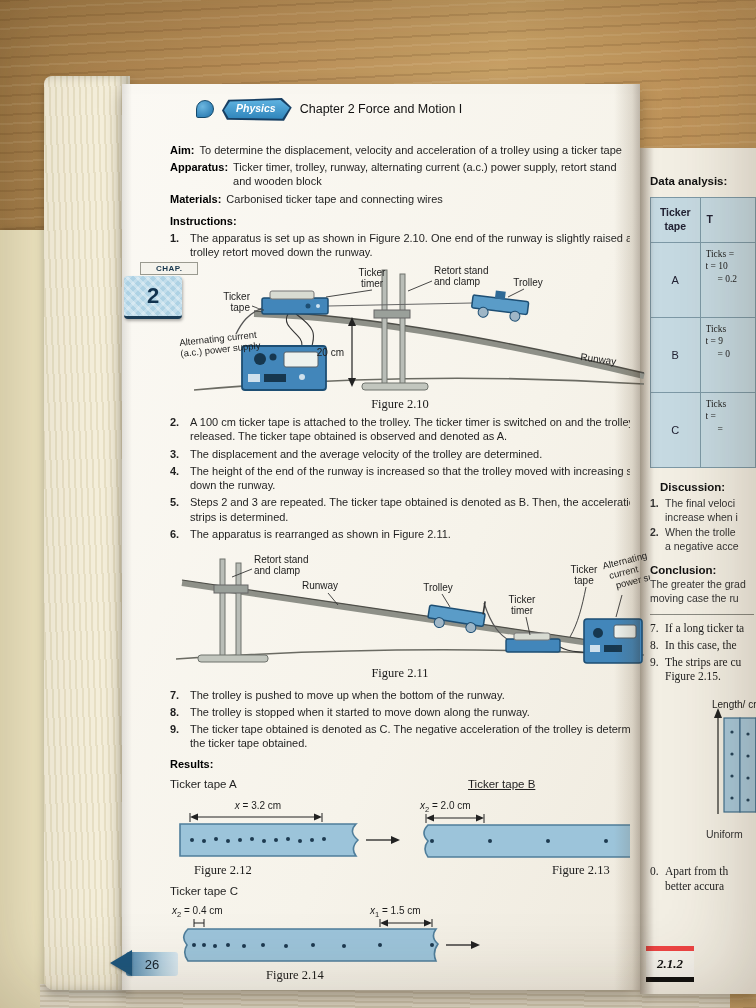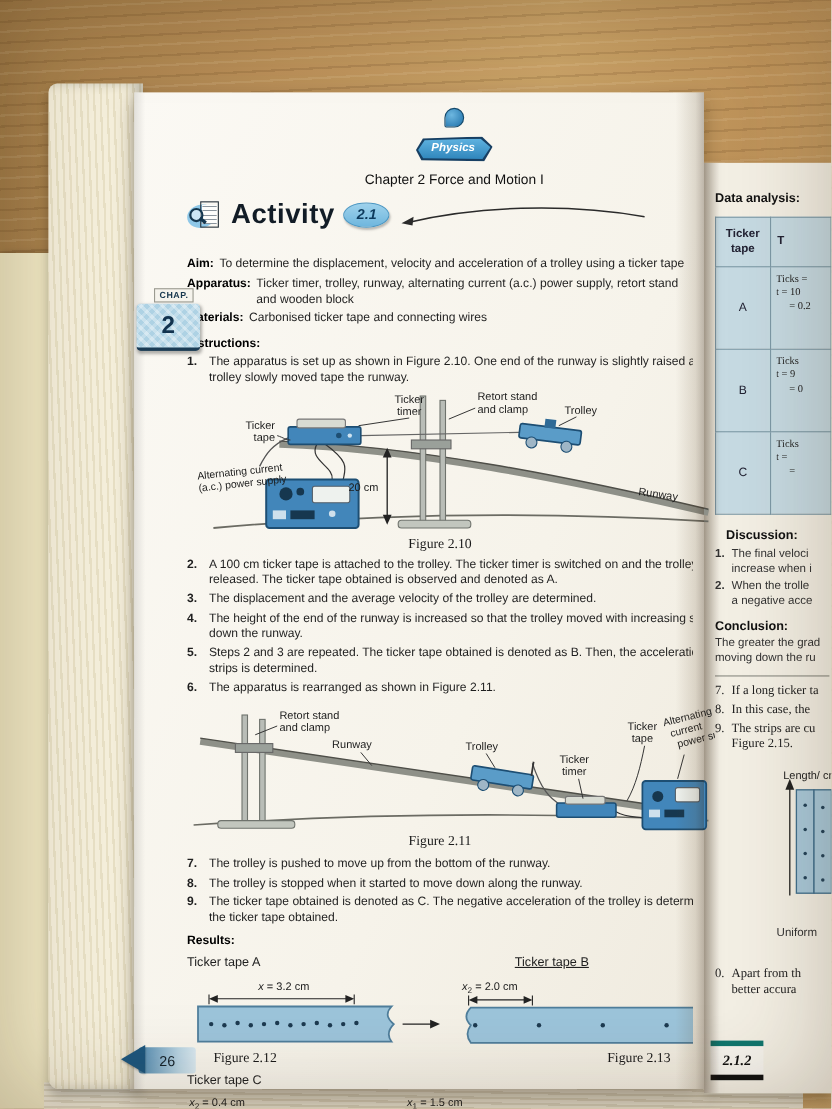--- a/index.html
+++ b/index.html
@@ -17,21 +17,21 @@
 
   .main-page{position:absolute;left:122px;top:84px;width:518px;height:906px;z-index:5;
     background:linear-gradient(115deg,#fbf9f4 0%,#f6f3ea 60%,#efeade 100%);
     box-shadow:0 8px 16px rgba(40,25,5,.35);}
   .main-page::after{content:"";position:absolute;right:0;top:0;bottom:0;width:26px;pointer-events:none;
     background:linear-gradient(to right,rgba(0,0,0,0),rgba(92,70,40,.16) 70%,rgba(60,40,20,.30));}
   .main-page::before{content:"";position:absolute;left:0;top:0;bottom:0;width:10px;pointer-events:none;
     background:linear-gradient(to right,rgba(0,0,0,.10),rgba(0,0,0,0));}
   .content{padding:14px 10px 0 48px;color:#1f1f1f;font-size:11px;line-height:1.3;}
 
-  .hdr-row{display:flex;align-items:center;gap:8px;margin-left:26px;flex-direction:column;}
+  .hdr-row{display:flex;align-items:center;gap:8px;margin-left:26px;}
   .logo{width:16px;height:16px;border-radius:50% 50% 50% 10%;background:radial-gradient(circle at 35% 35%,#6db7e0,#1d6fa8);border:1px solid #14496b;}
   .badge-outer{background:#173f63;clip-path:polygon(0% 55%,9% 8%,86% 0%,100% 42%,89% 100%,7% 96%);padding:2px;}
   .badge{background:linear-gradient(#5fb2e0,#2f85bb);clip-path:polygon(0% 55%,9% 8%,86% 0%,100% 42%,89% 100%,7% 96%);
     color:#fff;font-weight:bold;font-style:italic;font-size:10.5px;padding:2px 14px 3px 12px;}
   .chapter{font-weight:normal;font-size:12.5px;color:#111;}
 
   .activity-row{display:flex;align-items:center;gap:8px;margin-top:8px;}
   .act-icon{position:relative;width:32px;height:28px;}
   .act-blob{position:absolute;left:0;top:5px;width:26px;height:21px;background:#8fc8e8;border-radius:50%;transform:rotate(-14deg);}
   .act-doc{position:absolute;left:12px;top:2px;width:13px;height:18px;background:#fdfdfb;border:1.5px solid #25313a;
@@ -65,21 +65,21 @@
   .res-right{flex:1;overflow:hidden;}
   .tape-head{font-size:11.5px;color:#1f1f1f;}
 
   .page-num{position:absolute;left:-12px;bottom:14px;display:flex;align-items:flex-end;}
   .pn-tri{width:0;height:0;border-top:13px solid transparent;border-bottom:13px solid transparent;border-right:22px solid #1d567d;filter:drop-shadow(0 1px 1px rgba(0,0,0,.3));}
   .pn-box{height:24px;width:52px;margin-left:-6px;border-radius:3px;background:linear-gradient(90deg,#4f87ad,#b8d3e2 70%,#d8e7ef);
     display:flex;align-items:center;justify-content:center;font-size:13px;color:#15222b;}
 
   .chap-tab{position:absolute;left:124px;top:262px;z-index:6;width:74px;}
   .chap-tab-label{background:#f5f3ec;color:#16364d;font-weight:bold;font-size:8px;letter-spacing:.5px;
-    width:max-content;margin-left:16px;padding:1px 4px;border:1px solid #9a9a90;}
+    width:max-content;margin-left:16px;padding:1px 15px;border:1px solid #9a9a90;}
   .chap-tab-box{margin-top:1px;width:58px;height:40px;border-radius:4px;border-bottom:3px solid #1b3c55;
     background:#aed2e4;background-image:repeating-linear-gradient(45deg,rgba(255,255,255,.35) 0 3px,rgba(0,0,0,0) 3px 7px),repeating-linear-gradient(-45deg,rgba(255,255,255,.25) 0 3px,rgba(0,0,0,0) 3px 7px);
     display:flex;align-items:center;justify-content:center;font-size:22px;font-weight:bold;color:#12334f;box-shadow:1px 2px 3px rgba(0,0,0,.3);}
 
   .right-page{position:absolute;left:640px;top:148px;width:116px;height:846px;z-index:4;
     background:#f3efe4;overflow:hidden;box-shadow:0 6px 10px rgba(40,25,5,.3);}
   .right-page::before{content:"";position:absolute;left:0;top:0;bottom:0;width:14px;z-index:5;pointer-events:none;
     background:linear-gradient(to right,rgba(60,40,20,.30),rgba(0,0,0,0));}
   .rp-content{position:relative;padding:26px 0 0 10px;color:#333;font-size:10.5px;line-height:1.3;}
   .rp-bold{font-weight:bold;color:#111;font-size:11.5px;white-space:nowrap;}
@@ -90,24 +90,24 @@
   .rp-name{text-align:center;vertical-align:middle !important;font-size:11px;color:#223;height:72px;}
   .rp-cell{font-size:9.5px;padding:5px;color:#222;font-family:Liberation Serif, serif;}
   .rp-cell .indent{padding-left:12px;}
   .rp-item{display:flex;margin-top:2px;}
   .rp-item-n{width:15px;flex:none;font-weight:bold;}
   .rp-item-t{flex:1;overflow:hidden;}
   .rp-serif{font-family:"Liberation Serif",serif;font-size:11.5px;color:#222;}
   .rp-serif .rp-item-n{font-weight:normal;}
   .rp-divider{border-top:1px solid #8a8a82;margin:8px 2px 6px 0;}
   .rp-chart{margin-top:12px;margin-left:50px;}
-  .rp-uniform{margin-left:56px;margin-top:16px;font-size:10.5px;white-space:nowrap;}
+  .rp-uniform{margin-left:56px;margin-top:2px;font-size:10.5px;white-space:nowrap;}
   .rp-item10{margin-top:22px;}
   .rp-tab{position:absolute;left:6px;bottom:12px;width:48px;height:26px;background:#f6f4ee;
-    border-top:5px solid #0f766e;border-bottom:5px solid #101010;display:flex;align-items:center;justify-content:center;
+    border-top:5px solid #ef4444;border-bottom:5px solid #101010;display:flex;align-items:center;justify-content:center;
     font-family:"Liberation Serif",serif;font-weight:bold;font-style:italic;font-size:13px;color:#101010;}
 </style>
 </head>
 <body>
 
 <div class="photo">
   <div class="wood-grain"></div>
   <div class="yellow-sheet"></div>
   <div class="fore-edge"></div>
   <div class="bottom-stack"></div>
@@ -116,36 +116,20 @@
     <div class="content">
 
       <div class="hdr-row">
         <div class="logo"></div>
         <div class="badge-outer">
           <div class="badge">Physics</div>
         </div>
         <div class="chapter">Chapter 2 Force and Motion I</div>
       </div>
 
-      <div class="activity-row">
-        <div class="act-icon">
-          <div class="act-blob"></div>
-          <div class="act-doc"></div>
-          <div class="act-mag"></div>
-          <div class="act-handle"></div>
-        </div>
-        <div class="act-title">Activity</div>
-        <div class="act-num">2.1</div>
-        <div class="act-arrow">
-          <svg width="230" height="26" class="fig">
-            <path d="M 10 20 C 70 6 150 2 224 15" stroke="#2a2a2a" stroke-width="1.3" fill="none"></path>
-            <polygon points="3,21 14,15 13,23" fill="#2a2a2a"></polygon>
-          </svg>
-        </div>
-      </div>
 
       <div class="kv" style="margin-top:22px;justify-content:flex-end;">
         <span class="kv-label">Aim:</span>
         <span class="kv-text">
             <span class="line">To determine the displacement, velocity and acceleration of a trolley using a ticker tape</span>
           </span>
       </div>
       <div class="kv">
         <span class="kv-label">Apparatus:</span>
         <span class="kv-text">
@@ -159,21 +143,21 @@
             <span class="line">Carbonised ticker tape and connecting wires</span>
           </span>
       </div>
 
       <div class="bold mt8">Instructions:</div>
 
       <div class="step">
         <span class="step-num">1.</span>
         <span class="step-text">
           <span class="line">The apparatus is set up as shown in Figure 2.10. One end of the runway is slightly raised and the</span>
-          <span class="line">trolley slowly moved tape the runway.</span>
+          <span class="line">trolley retort moved down the runway.</span>
         </span>
       </div>
 
       <svg class="fig" width="470" height="132" style="margin:4px 0 0 6px;" viewBox="0 0 470 132">
         <path d="M 18 126 Q 240 106 468 120" stroke="#6b6b63" stroke-width="1.6" fill="none"></path>
         <path d="M 78 50 C 200 54 340 82 468 112" stroke="#8e9088" stroke-width="6" fill="none"></path>
         <path d="M 78 47 C 200 51 340 79 468 109" stroke="#4e4e48" stroke-width="1.3" fill="none"></path>
         <rect x="206" y="6" width="5" height="116" fill="#b9bdb7" stroke="#6f736d"></rect>
         <rect x="224" y="10" width="5" height="112" fill="#b9bdb7" stroke="#6f736d"></rect>
         <rect x="186" y="119" width="66" height="7" rx="3" fill="#c2c6be" stroke="#6f736d"></rect>
@@ -305,21 +289,21 @@
           <text x="440" y="29" class="small">current</text>
           <text x="444" y="40" class="small">power supply</text>
         </g>
         <path d="M 452 48 L 446 70" stroke="#333" stroke-width=".9" fill="none"></path>
       </svg>
       <div class="fig-caption cap-center">Figure 2.11</div>
 
       <div class="step" style="margin-top:6px;">
         <span class="step-num">7.</span>
         <span class="step-text">
-            <span class="line">The trolley is pushed to move up from the bottom of the runway.</span>
+            <span class="line">The trolley is pushed to move up when the bottom of the runway.</span>
           </span>
       </div>
       <div class="step">
         <span class="step-num">8.</span>
         <span class="step-text">
             <span class="line">The trolley is stopped when it started to move down along the runway.</span>
           </span>
       </div>
       <div class="step">
         <span class="step-num">9.</span>
@@ -476,21 +460,21 @@
       <div class="rp-item">
         <span class="rp-item-n">2.</span>
         <span class="rp-item-t">
             <span class="line">When the trolle</span>
             <span class="line">a negative acce</span>
           </span>
       </div>
 
       <div class="rp-bold" style="margin-top:10px;">Conclusion:</div>
       <span class="line">The greater the grad</span>
-      <span class="line">moving down the ru</span>
+      <span class="line">moving case the ru</span>
 
       <div class="rp-divider"></div>
 
       <div class="rp-item rp-serif">
         <span class="rp-item-n">7.</span>
         <span class="rp-item-t">
             <span class="line">If a long ticker ta</span>
           </span>
       </div>
       <div class="rp-item rp-serif">

